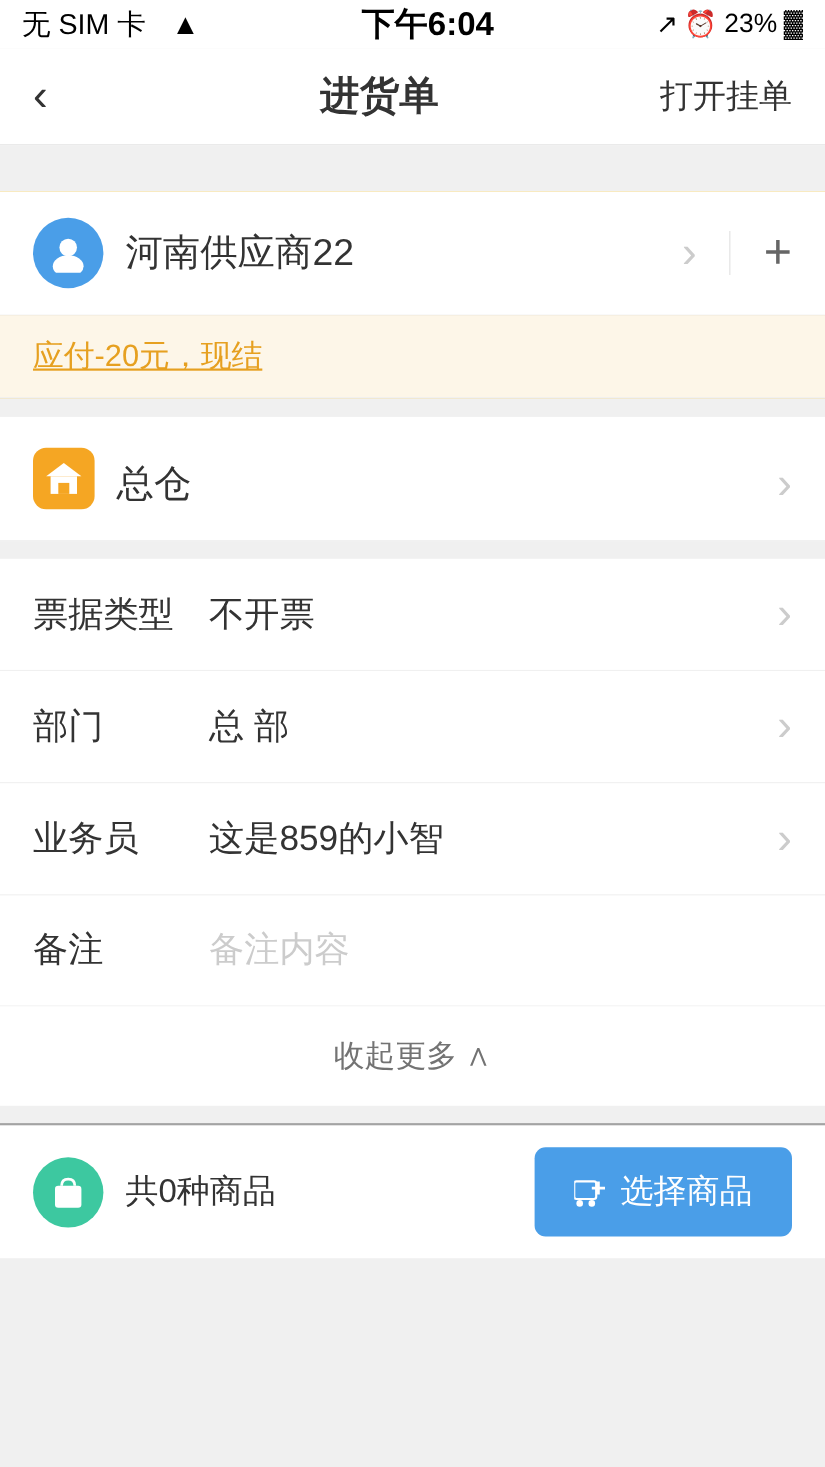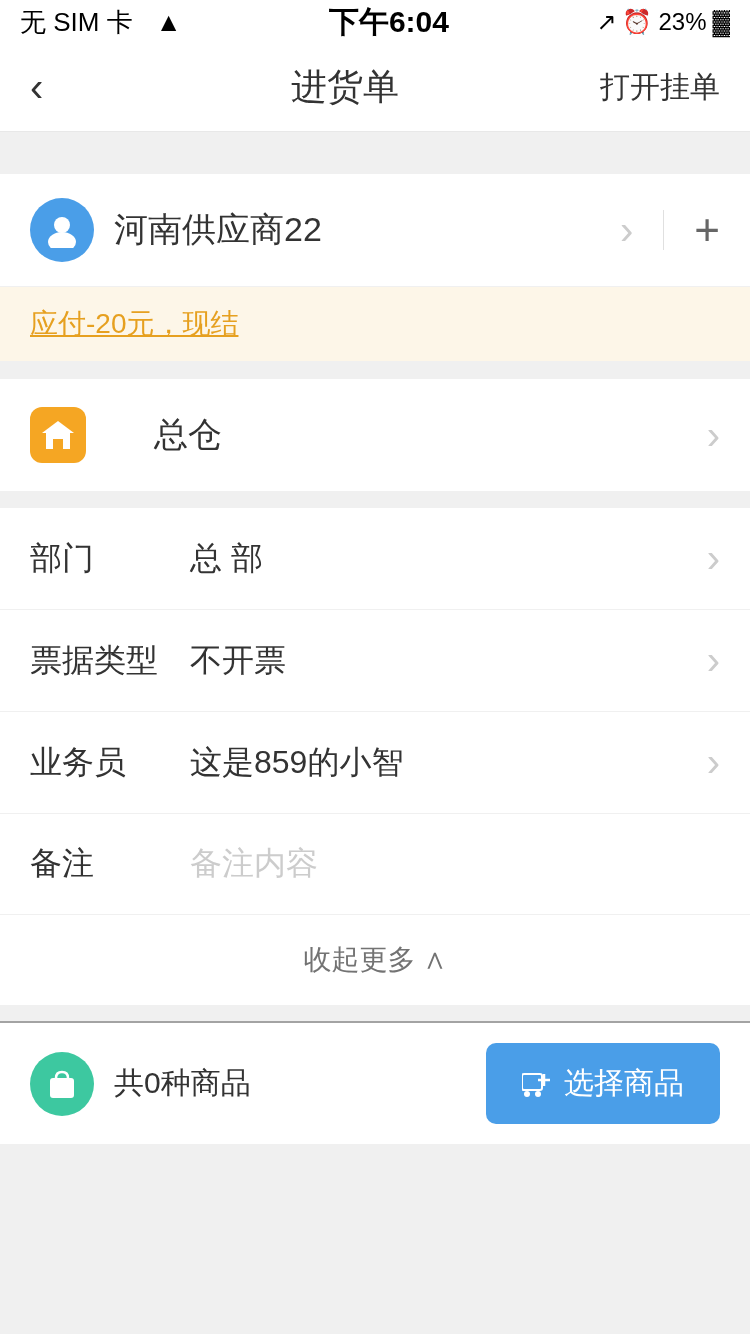--- a/index.html
+++ b/index.html
@@ -39,21 +39,21 @@
       border-bottom: 1px solid #e8e8e8;
     }
     .nav-back {
       font-size: 40px;
       color: #333;
       cursor: pointer;
       width: 60px;
     }
     .nav-title {
       font-size: 36px;
-      font-weight: 400;
+      font-weight: 700;
       color: #333;
     }
     .nav-action {
       font-size: 30px;
       color: #333;
       cursor: pointer;
     }
 
     
     .section-gap {
@@ -122,26 +122,25 @@
 
     
     .row-gap {
       height: 16px;
       background: #f0f0f0;
     }
 
     
     .list-row {
       display: flex;
-      align-items: center;
+      align-items: flex-end;
       padding: 28px 30px;
       background: #fff;
       border-bottom: 1px solid #f0f0f0;
       min-height: 100px;
-      gap: 48px;
     }
     .list-row-icon {
       width: 56px;
       height: 56px;
       border-radius: 12px;
       background: #f5a623;
       display: flex;
       align-items: center;
       justify-content: center;
       margin-right: 20px;
@@ -306,28 +305,28 @@
   </div>
   <div class="list-row-label">总仓</div>
   <span class="list-row-arrow chevron-right"></span>
 </div>
 
 <div class="row-gap"></div>
 
 <div class="form-section">
 
   <div class="form-row">
+    <div class="form-label">票据类型</div>
+    <div class="form-value">不开票</div>
+    <span class="form-arrow chevron-right"></span>
+  </div>
+
+  <div class="form-row">
     <div class="form-label">部门</div>
     <div class="form-value">总 部</div>
-    <span class="form-arrow chevron-right"></span>
-  </div>
-
-  <div class="form-row">
-    <div class="form-label">票据类型</div>
-    <div class="form-value">不开票</div>
     <span class="form-arrow chevron-right"></span>
   </div>
 
   <div class="form-row">
     <div class="form-label">业务员</div>
     <div class="form-value">这是859的小智</div>
     <span class="form-arrow chevron-right"></span>
   </div>
 
   <div class="form-row">

